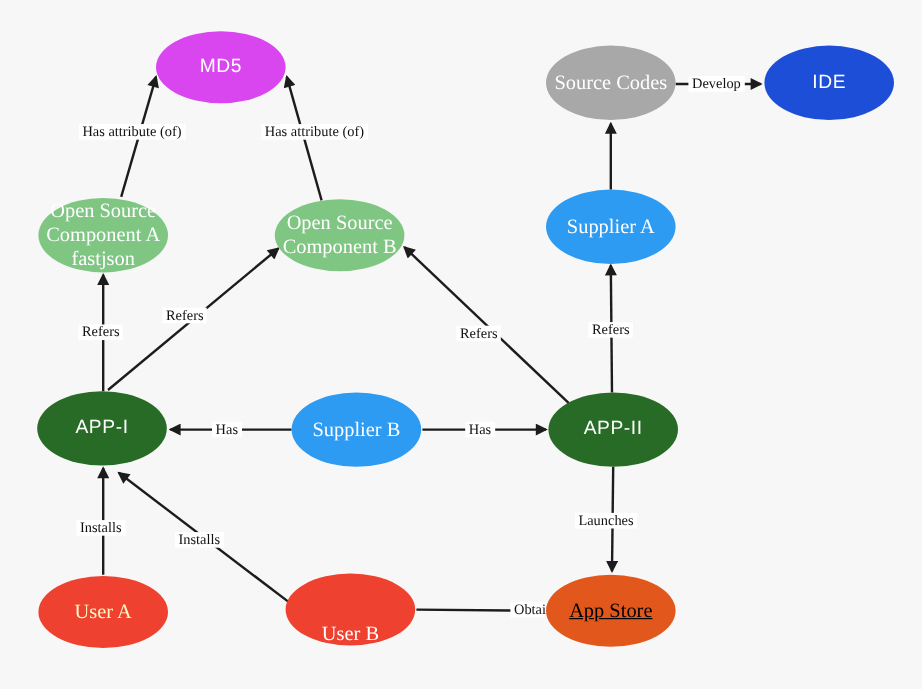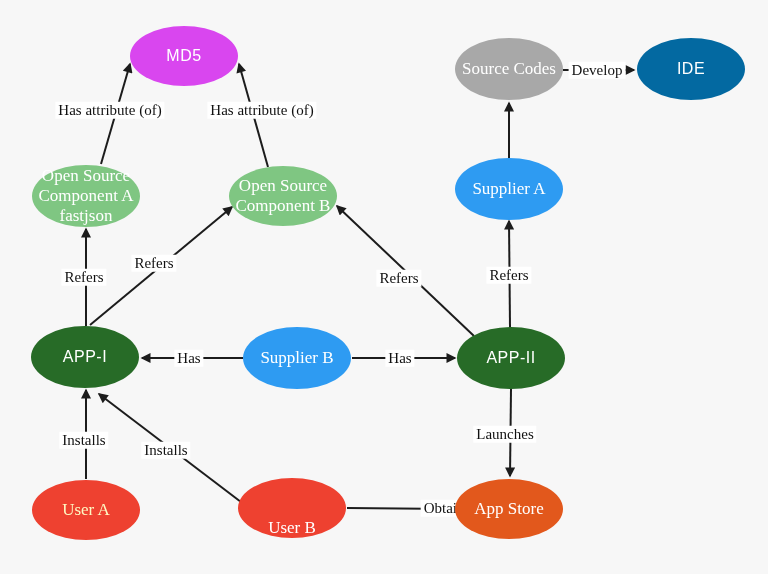--- a/index.html
+++ b/index.html
@@ -37,21 +37,21 @@
     font-family: "Liberation Sans", sans-serif;
     font-size: 16px;
     letter-spacing: 0.5px;
   }
   .edge-label {
     position: absolute;
     transform: translate(-50%, -50%);
     background: #ffffff;
     color: #111111;
     font-family: "Liberation Serif", serif;
-    font-size: 15px;
+    font-size: 12px;
     line-height: 1.1;
     padding: 0 3px;
     white-space: nowrap;
   }
 </style>
 </head>
 <body>
 
 <div class="canvas">
   <svg id="edge-layer" viewBox="0 0 768 574" xmlns="http://www.w3.org/2000/svg">
@@ -92,21 +92,21 @@
       <div class="edge-label" style="left: 399px; top: 508px; background: rgb(255, 255, 255); margin-left: 48px;">Obtains</div>
       <div class="edge-label" style="left: 505px; top: 434px; background: rgb(255, 255, 255); text-align: right;">Launches</div>
     </div>
   <div id="nodes">
       <div class="node acronym" style="left: 130px; top: 26px; width: 108px; height: 60px; background: #d946ef; color: rgb(255, 255, 255);">
         <div>MD5</div>
       </div>
       <div class="node" style="left: 455px; top: 38px; width: 108px; height: 62px; background: rgb(168, 168, 168); color: rgb(255, 255, 255);">
         <div>Source Codes</div>
       </div>
-      <div class="node acronym" style="left: 637px; top: 38px; width: 108px; height: 62px; background: #0369a1; color: rgb(255, 255, 255);">
+      <div class="node acronym" style="left: 637px; top: 38px; width: 108px; height: 62px; background: #1d4ed8; color: rgb(255, 255, 255);">
         <div>IDE</div>
       </div>
       <div class="node" style="left: 32px; top: 165px; width: 108px; height: 62px; background: rgb(127, 198, 130); color: rgb(255, 255, 255);">
         <div>Open Source</div>
         <div>Component A</div>
         <div>fastjson</div>
       </div>
       <div class="node" style="left: 229px; top: 166px; width: 108px; height: 60px; background: rgb(127, 198, 130); color: rgb(255, 255, 255);">
         <div>Open Source</div>
         <div>Component B</div>
@@ -122,17 +122,17 @@
       </div>
       <div class="node acronym" style="left: 457px; top: 327px; width: 108px; height: 62px; background: rgb(39, 107, 39); color: rgb(255, 255, 255);">
         <div>APP-II</div>
       </div>
       <div class="node" style="left: 32px; top: 480px; width: 108px; height: 60px; background: rgb(238, 65, 48); color: #fef9c3;">
         <div>User A</div>
       </div>
       <div class="node" style="left: 238px; top: 478px; width: 108px; height: 60px; background: rgb(238, 65, 48); color: rgb(255, 255, 255); justify-content: flex-end;">
         <div>User B</div>
       </div>
-      <div class="node" style="left: 455px; top: 479px; width: 108px; height: 60px; background: rgb(226, 88, 28); color: #ffffff;">
+      <div class="node" style="left: 455px; top: 479px; width: 108px; height: 60px; background: rgb(226, 88, 28); color: #000000; text-decoration: underline;">
         <div>App Store</div>
       </div>
     </div>
 </div>
 
 </body></html>

